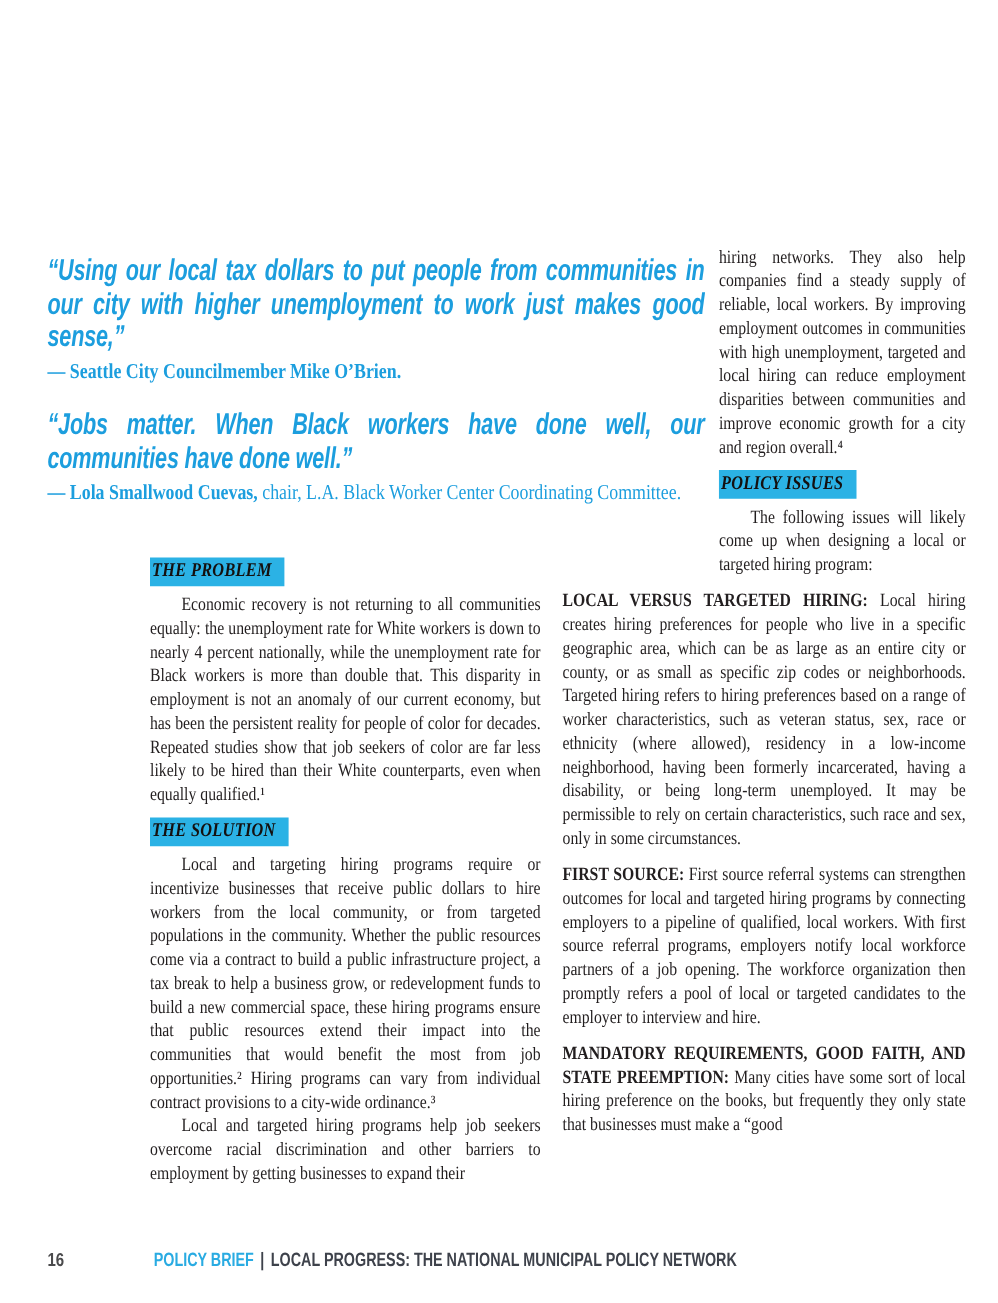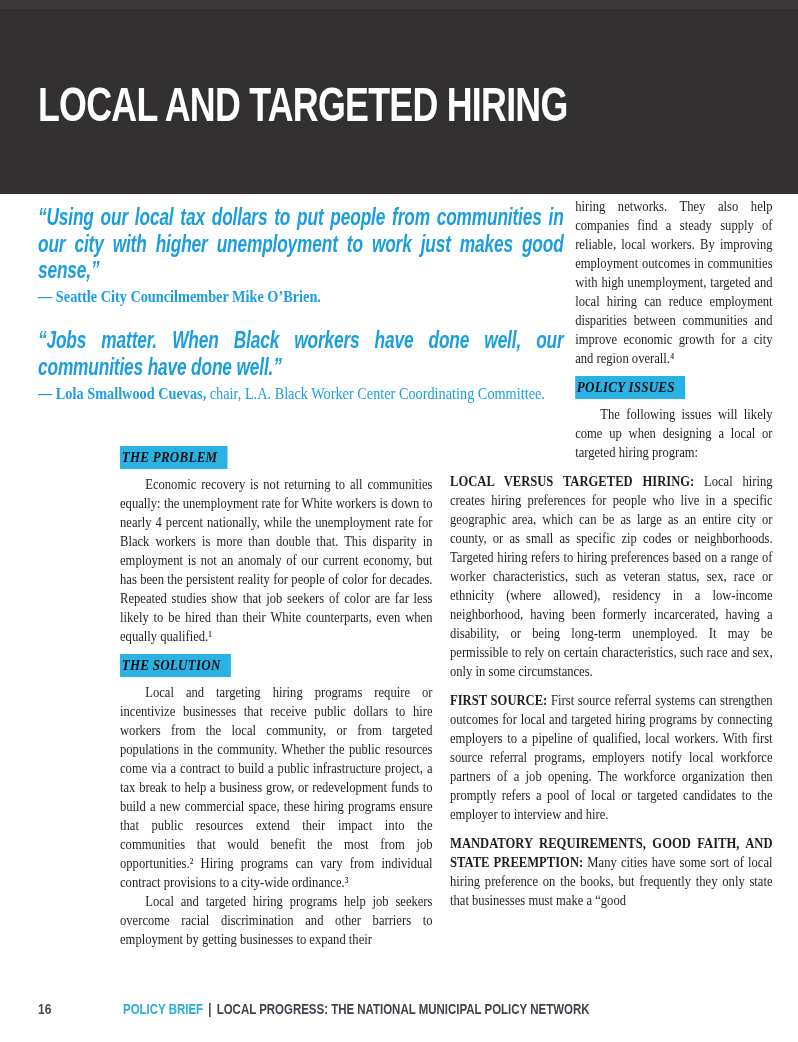--- a/index.html
+++ b/index.html
@@ -74,24 +74,20 @@
     white-space:nowrap; transform:scaleX(.74); transform-origin:left top;
   }
   .fbrief { color:#29abe2; }
   .fsep { margin:0 7px; color:#3e424b; }
 </style>
 </head>
 <body>
 
 <div class="page">
 
-  <header class="masthead">
-    <div class="masthead-topstrip"></div>
-    <h1 class="title">LOCAL AND TARGETED HIRING</h1>
-  </header>
 
   <section class="quote quote-1">
     <p class="quote-text">“Using our local tax dollars to put people from communities in our city with higher unemployment to work just makes good sense,”</p>
   </section>
   <p class="attribution attr-1"><b>— Seattle City Councilmember Mike O’Brien.</b><span></span></p>
 
   <section class="quote quote-2">
     <p class="quote-text">“Jobs matter. When Black workers have done well, our communities have done well.”</p>
   </section>
   <p class="attribution attr-2"><b>— Lola Smallwood Cuevas,</b><span> chair, L.A. Black Worker Center Coordinating Committee.</span></p>

